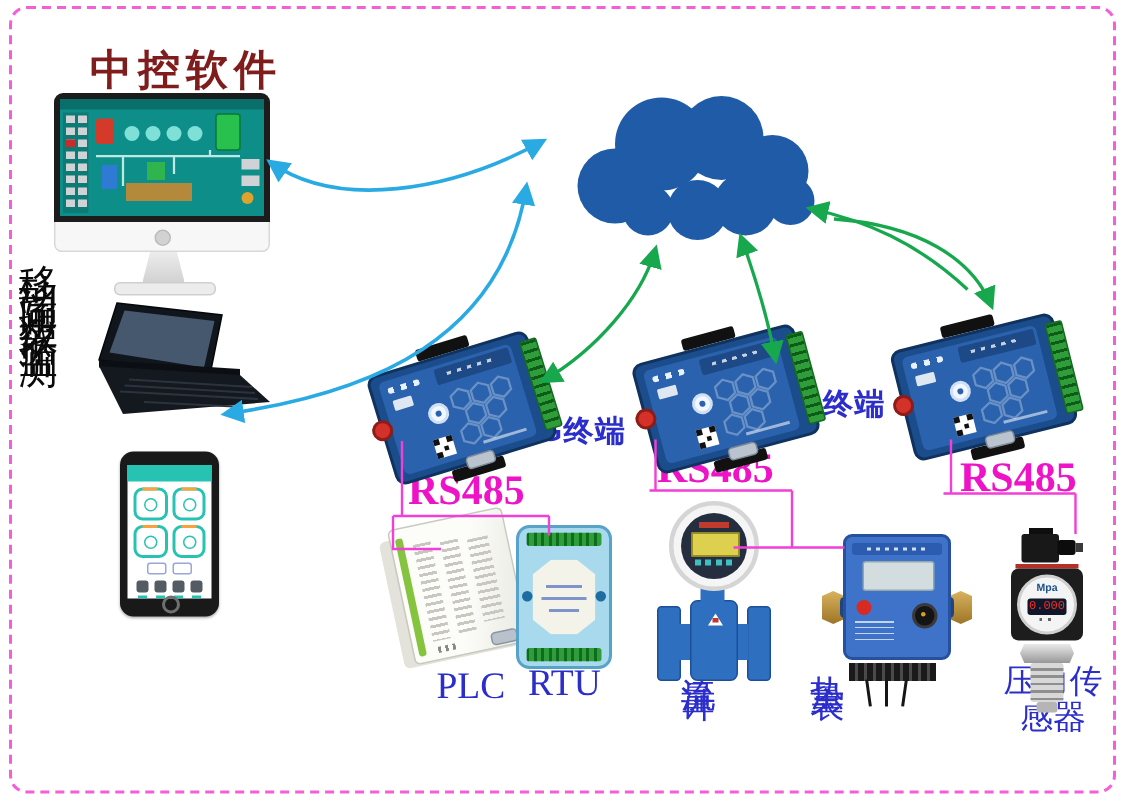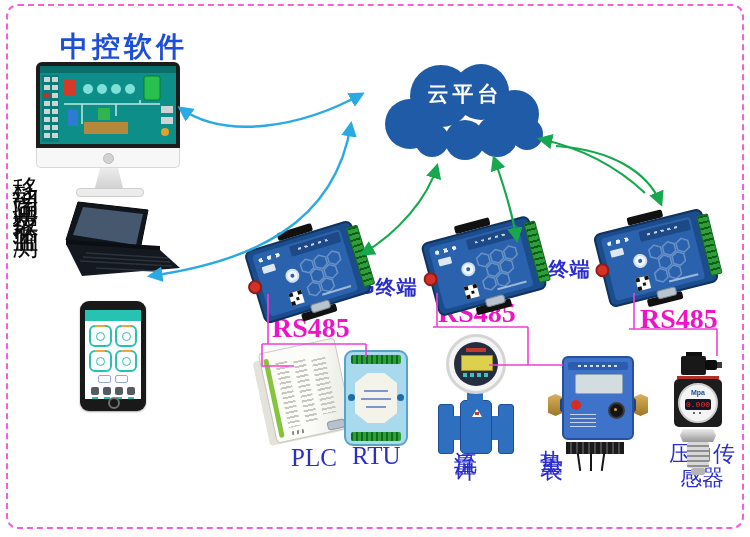--- a/index.html
+++ b/index.html
@@ -11,21 +11,21 @@
   
   .frame{
     position:absolute;left:6px;top:4px;right:6px;bottom:8px;
     border:2px dashed #f45fd8;border-radius:12px;pointer-events:none;
   }
 
   
   .main-title{
     position:absolute;left:60px;top:28px;
     font-family:Liberation Sans, sans-serif;font-weight:700;
-    font-size:28px;letter-spacing:4px;color:#1d4ed8;
+    font-size:28px;letter-spacing:4px;color:#7f1d1d;
   }
 
   
   .monitor-bezel{position:absolute;left:36px;top:62px;width:144px;height:86px;
     background:#1c1c1c;border-radius:6px 6px 0 0;}
   .monitor-bezel svg{position:absolute;left:4px;top:4px;}
   .monitor-chin{position:absolute;left:36px;top:148px;width:144px;height:20px;
     background:#f7f7f7;border:1px solid #d8d8d8;border-top:none;border-radius:0 0 5px 5px;box-sizing:border-box;}
   .monitor-chin::after{content:"";position:absolute;left:50%;top:5px;width:9px;height:9px;margin-left:-5px;
     border-radius:50%;background:#d2d2d2;border:1px solid #bbb;}
@@ -292,21 +292,20 @@
       <circle cx="106" cy="40" r="28"></circle>
       <circle cx="140" cy="62" r="24"></circle>
       <circle cx="152" cy="82" r="16"></circle>
       <circle cx="122" cy="84" r="21"></circle>
       <circle cx="90" cy="88" r="20"></circle>
       <circle cx="57" cy="88" r="17"></circle>
     </g>
   </svg>
 </div>
 <div class="cloud-text">
-  <div class="cloud-line1">云平台</div>
 </div>
 
 <div class="dtu z2" style="left:252px;top:234px;transform:rotate(-17deg);">
   <div class="dtu-tab t"></div>
   <div class="dtu-tab b"></div>
   <div class="dtu-body"></div>
   <div class="dtu-strip"></div>
   <div class="dtu-face">
     <div class="dtu-band"></div>
       <div class="dtu-leds"></div>

